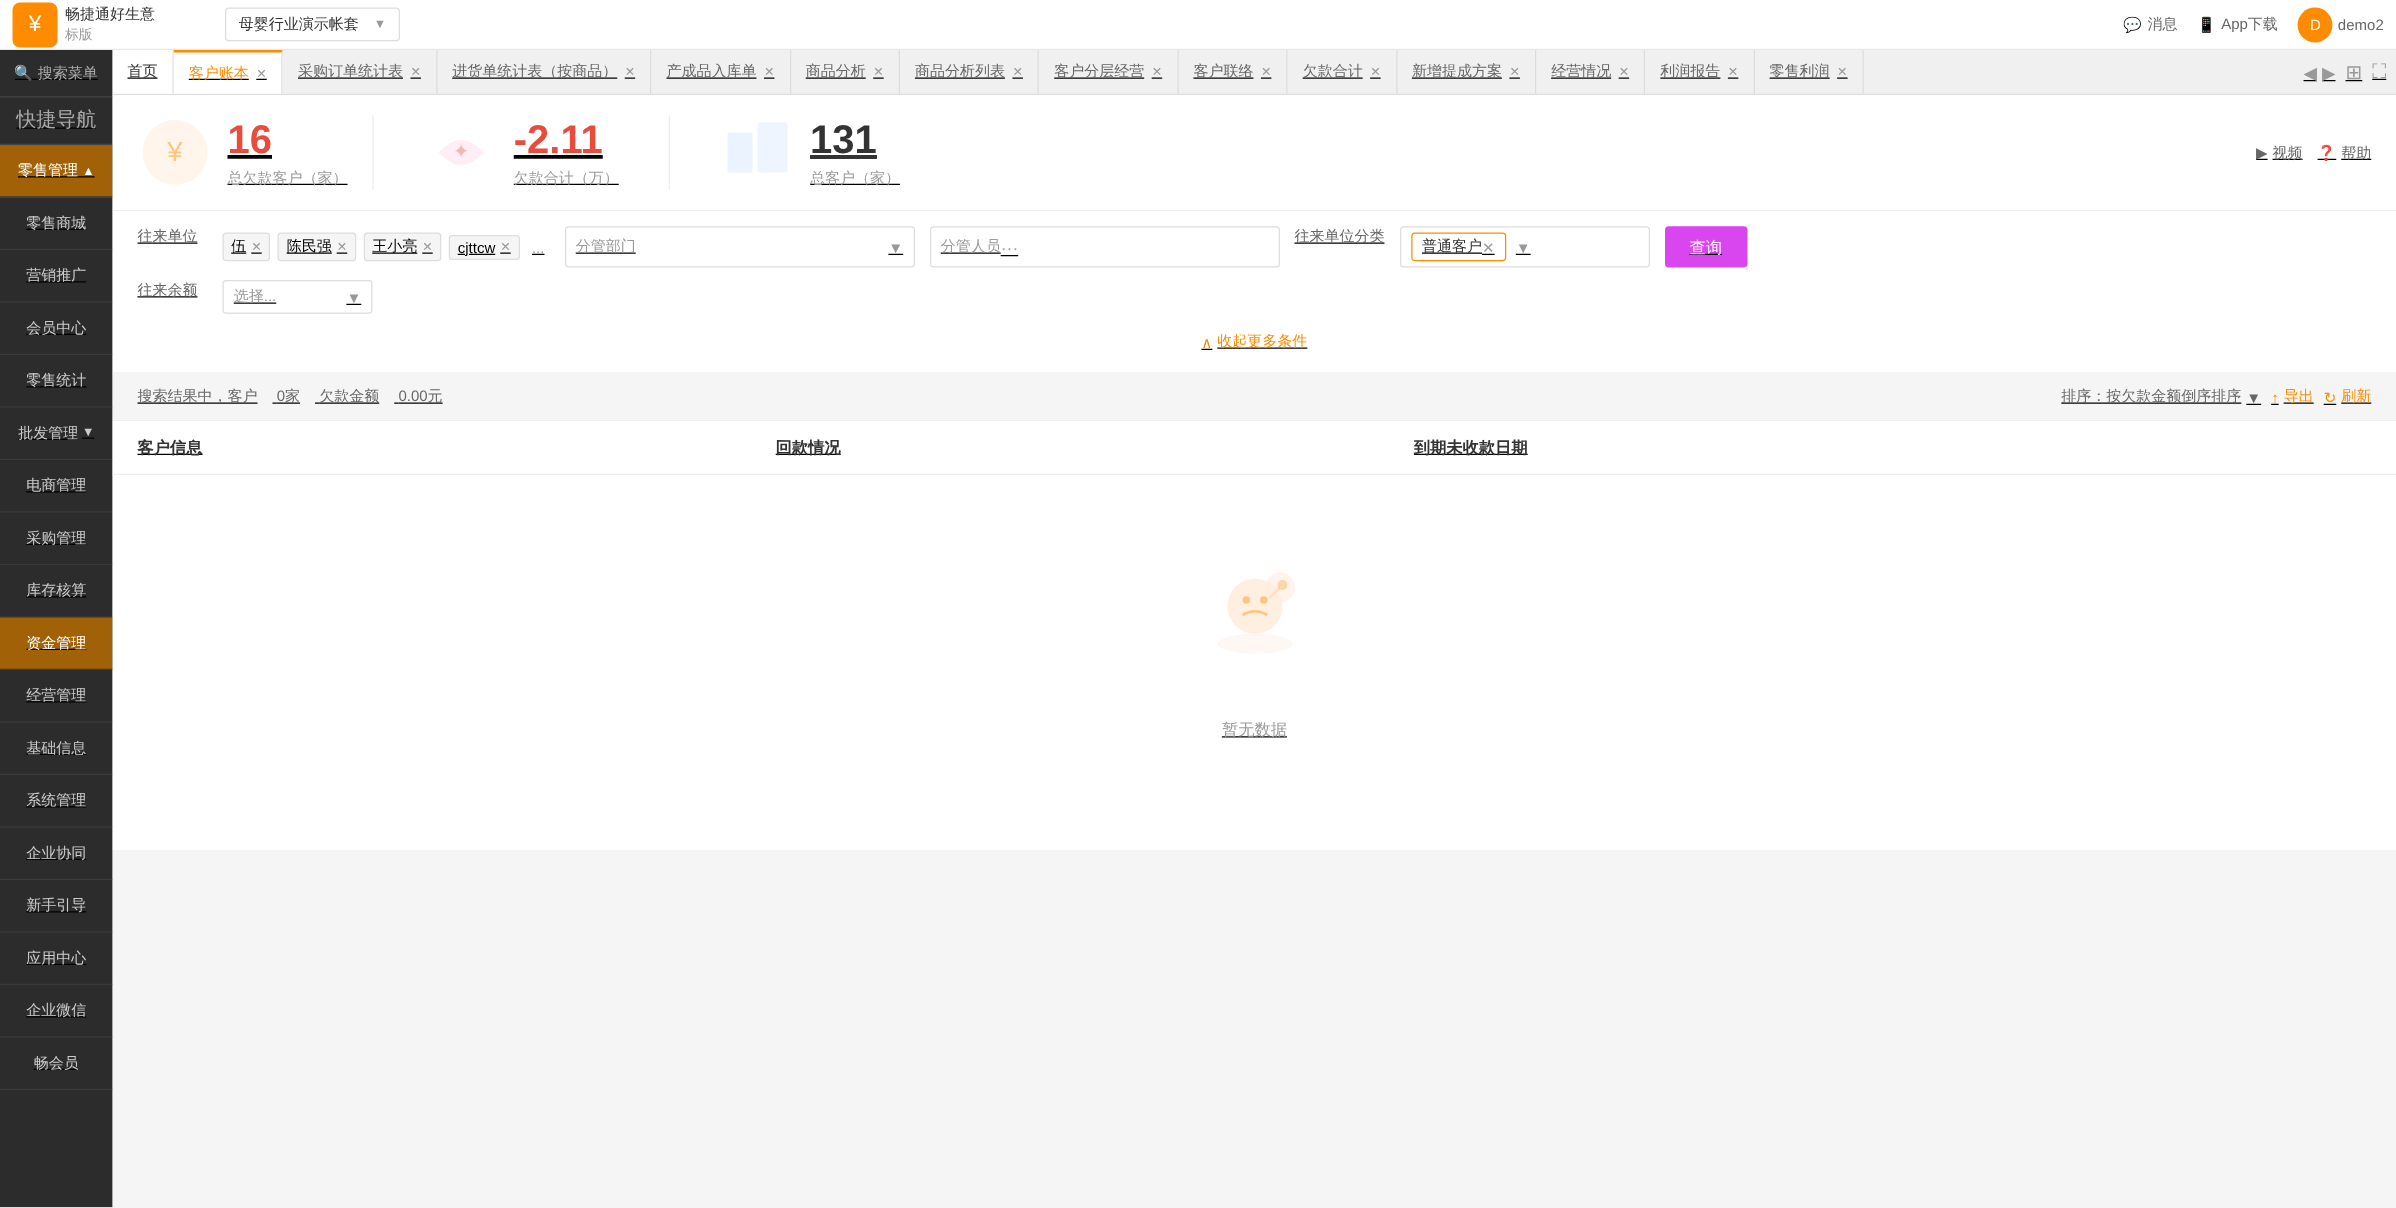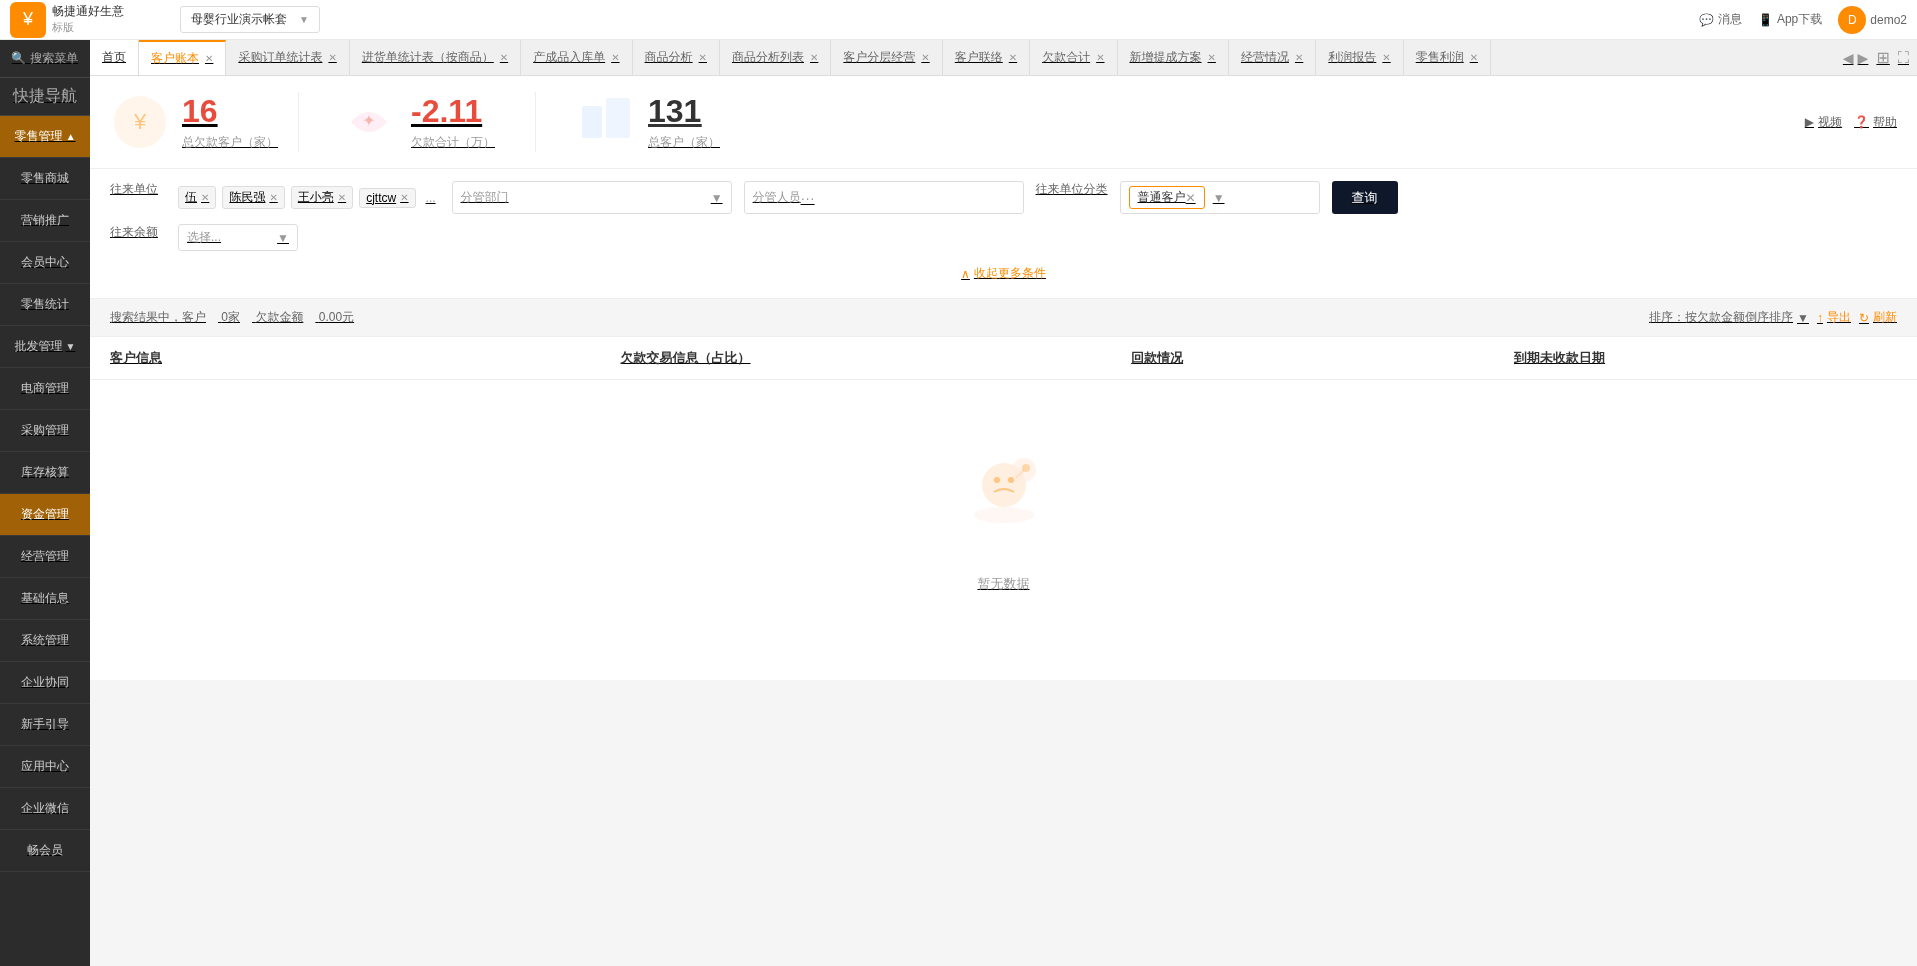--- a/index.html
+++ b/index.html
@@ -58,21 +58,21 @@
     .filter-tags { display: flex; align-items: center; gap: 6px; flex-wrap: wrap; }
     .filter-tag { background: #f5f5f5; border: 1px solid #ddd; border-radius: 3px; padding: 2px 6px; font-size: 12px; display: flex; align-items: center; gap: 4px; }
     .filter-tag-close { color: #999; cursor: pointer; font-size: 10px; }
     .filter-more { color: #999; cursor: pointer; font-size: 12px; padding: 2px 4px; }
     .filter-select { display: flex; align-items: center; border: 1px solid #ddd; border-radius: 3px; padding: 4px 8px; font-size: 12px; min-width: 200px; cursor: pointer; background: #fff; }
     .filter-select-wide { min-width: 280px; }
     .filter-arrow { margin-left: auto; color: #999; }
     .filter-dots { color: #999; cursor: pointer; font-size: 14px; }
     .filter-class-select { display: flex; align-items: center; border: 1px solid #ddd; border-radius: 3px; padding: 4px 8px; font-size: 12px; min-width: 200px; cursor: pointer; background: #fff; }
     .filter-tag-selected { background: #fff; border: 1px solid #ff8c00; border-radius: 3px; padding: 2px 8px; font-size: 12px; color: #333; display: flex; align-items: center; gap: 0; }
-    .query-btn { background: #0f172a; color: white; border: none; border-radius: 3px; padding: 6px 20px; font-size: 13px; cursor: pointer; }
+    .query-btn { background: #d946ef; color: white; border: none; border-radius: 3px; padding: 6px 20px; font-size: 13px; cursor: pointer; }
     .collapse-row { display: flex; justify-content: center; align-items: center; padding: 4px 0; }
     .collapse-btn { color: #ff8c00; font-size: 12px; cursor: pointer; display: flex; align-items: center; gap: 4px; }
 
     
     .result-bar { background: #f5f5f5; padding: 10px 20px; display: flex; align-items: center; justify-content: space-between; border-bottom: 1px solid #eee; }
     .result-info { font-size: 12px; color: #666; }
     .result-info span { margin-right: 12px; }
     .result-actions { display: flex; align-items: center; gap: 8px; font-size: 12px; color: #666; }
     .sort-select { display: flex; align-items: center; gap: 4px; cursor: pointer; }
     .export-btn { display: flex; align-items: center; gap: 4px; cursor: pointer; color: #ff8c00; }
@@ -382,21 +382,20 @@
           <div class="refresh-btn">
             <span>↻</span>
             <span>刷新</span>
           </div>
         </div>
       </div>
 
       <div class="data-table">
         <div class="table-header">
           <div>客户信息</div>
-          <div>欠款交易信息（占比）</div>
           <div>回款情况</div>
           <div>到期未收款日期</div>
         </div>
         <div class="table-body">
           <div class="empty-state">
             <div class="empty-icon">
               <svg width="100" height="100" viewBox="0 0 100 100" fill="none">
                 <ellipse cx="50" cy="75" rx="30" ry="8" fill="#ffddcc" opacity="0.4"></ellipse>
                 <circle cx="50" cy="45" r="22" fill="#ffcc99" opacity="0.5"></circle>
                 <circle cx="43" cy="40" r="3" fill="#ff8c00" opacity="0.8"></circle>

